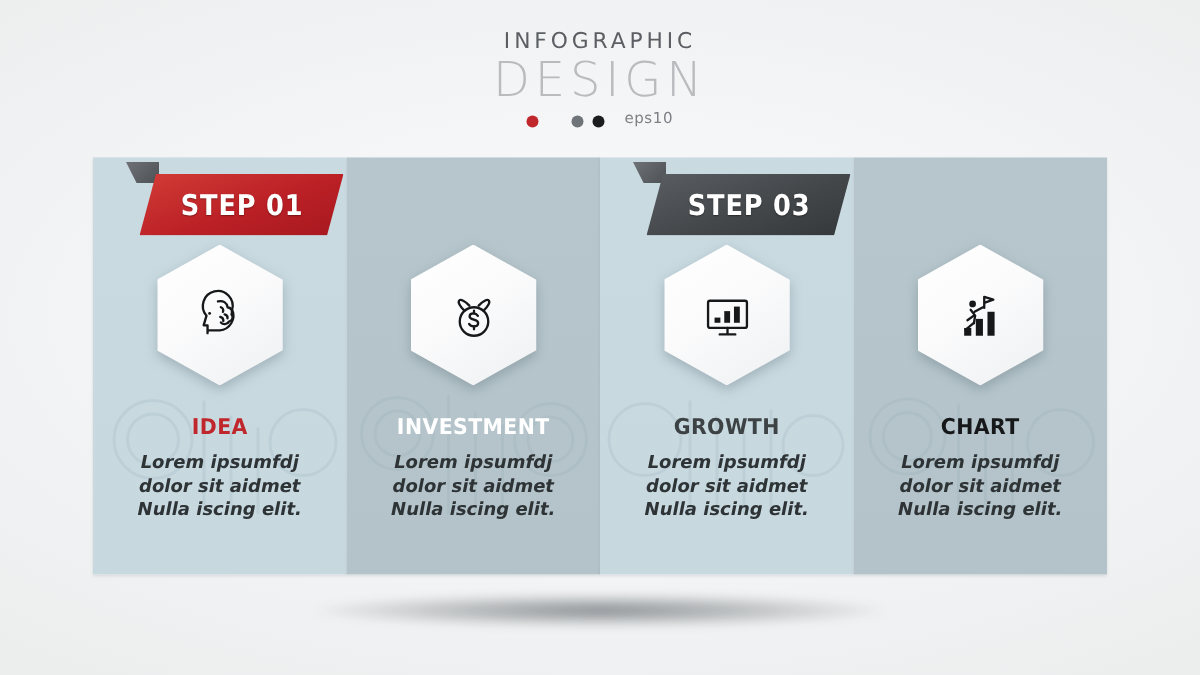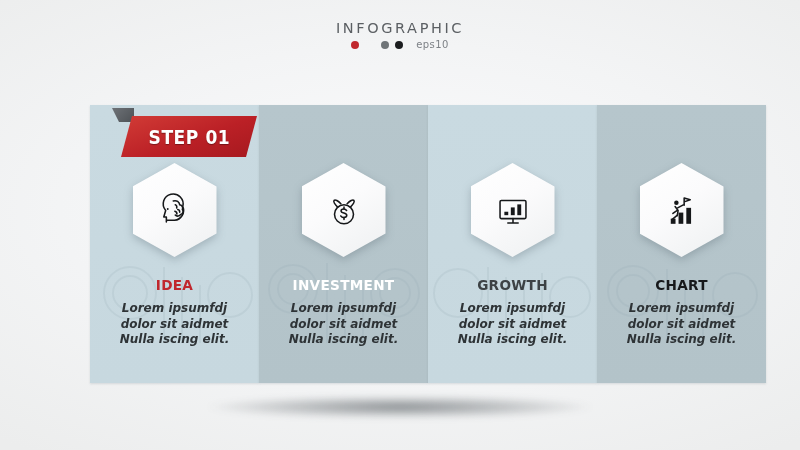--- a/index.html
+++ b/index.html
@@ -43,21 +43,21 @@
     font-size: 32px;
     letter-spacing: 3.2px;
     color: #b9bcbf;
     font-family: "DejaVu Sans", sans-serif;
     font-weight: 300;
     line-height: 1.05;
   }
   .header-dots {
     margin-top: 3px;
     display: flex;
-    align-items: center;
+    align-items: flex-end;
     justify-content: center;
     gap: 6px;
   }
   .dot {
     width: 8px;
     height: 8px;
     border-radius: 50%;
     display: inline-block;
   }
   .dot.spacer-gap { margin-right: 16px; }
@@ -70,21 +70,20 @@
   }
 
   
   .panels {
     position: absolute;
     left: 62px;
     top: 105px;
     width: 676px;
     height: 278px;
     display: flex;
-    margin-left: 28px;
   }
   .panel {
     position: relative;
     width: 169px;
     height: 278px;
   }
   .panel-bg {
     position: absolute;
     inset: 0;
     box-shadow: 0 1px 2px rgba(90,105,115,0.18);
@@ -214,20 +213,21 @@
     filter: blur(3px);
   }
 </style>
 </head>
 <body>
 
 <div class="canvas">
 
   <div class="header">
     <div class="header-line1">INFOGRAPHIC</div>
+    <div class="header-line2">DESIGN</div>
     <div class="header-dots">
       <span class="dot spacer-gap" style="background:#c0272d"></span>
       <span class="dot" style="background:#6f7478"></span>
       <span class="dot" style="background:#1b1d1f"></span>
       <span class="eps-label">eps10</span>
     </div>
   </div>
 
   <div class="panels">
 
@@ -318,20 +318,26 @@
       <div class="watermark">
         <svg width="169" height="120" viewBox="0 0 169 120">
           <g fill="none" stroke="#8ea4ae" stroke-width="2">
             <circle cx="30" cy="70" r="24"></circle>
             <path d="M60 44 v76 M78 54 v66 M96 64 v56 M114 50 v70"></path>
             <circle cx="142" cy="74" r="20"></circle>
           </g>
         </svg>
       </div>
 
+      <div class="ribbon-wrap">
+        <div class="ribbon-fold"></div>
+        <div class="ribbon r-gray">
+          <span class="ribbon-label">STEP 03</span>
+        </div>
+      </div>
 
       <div class="hex-wrap">
         <div class="hex">
           <span>
             <svg width="38" height="38" viewBox="0 0 44 44">
               <g fill="none" stroke="#16181a" stroke-width="1.8" stroke-linecap="round" stroke-linejoin="round">
                 <rect x="7" y="11" width="30" height="21" rx="1.5"></rect>
                 <path d="M22 32 v5 M16 37 h12"></path>
                 <rect x="12" y="24" width="4.5" height="4" fill="#16181a" stroke="none"></rect>
                 <rect x="19.5" y="19" width="4.5" height="9" fill="#16181a" stroke="none"></rect>

